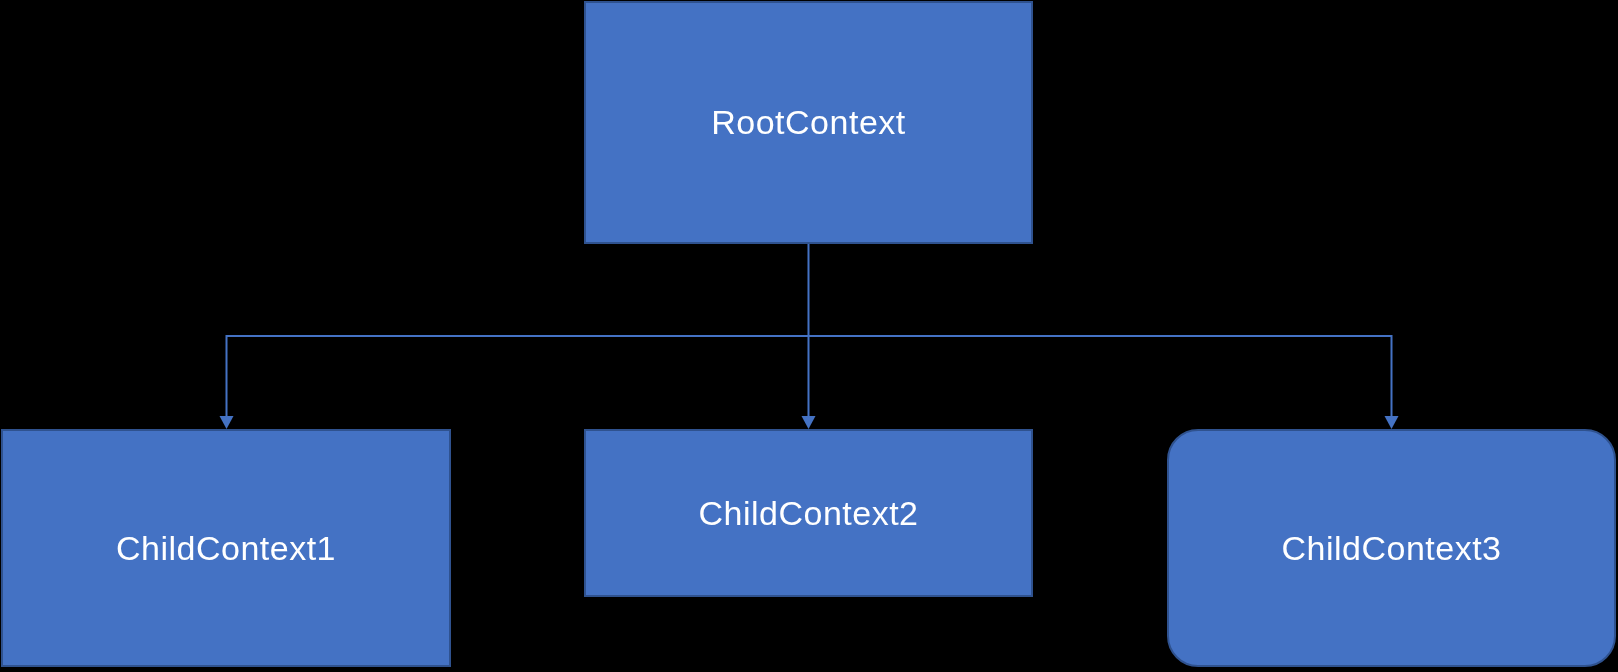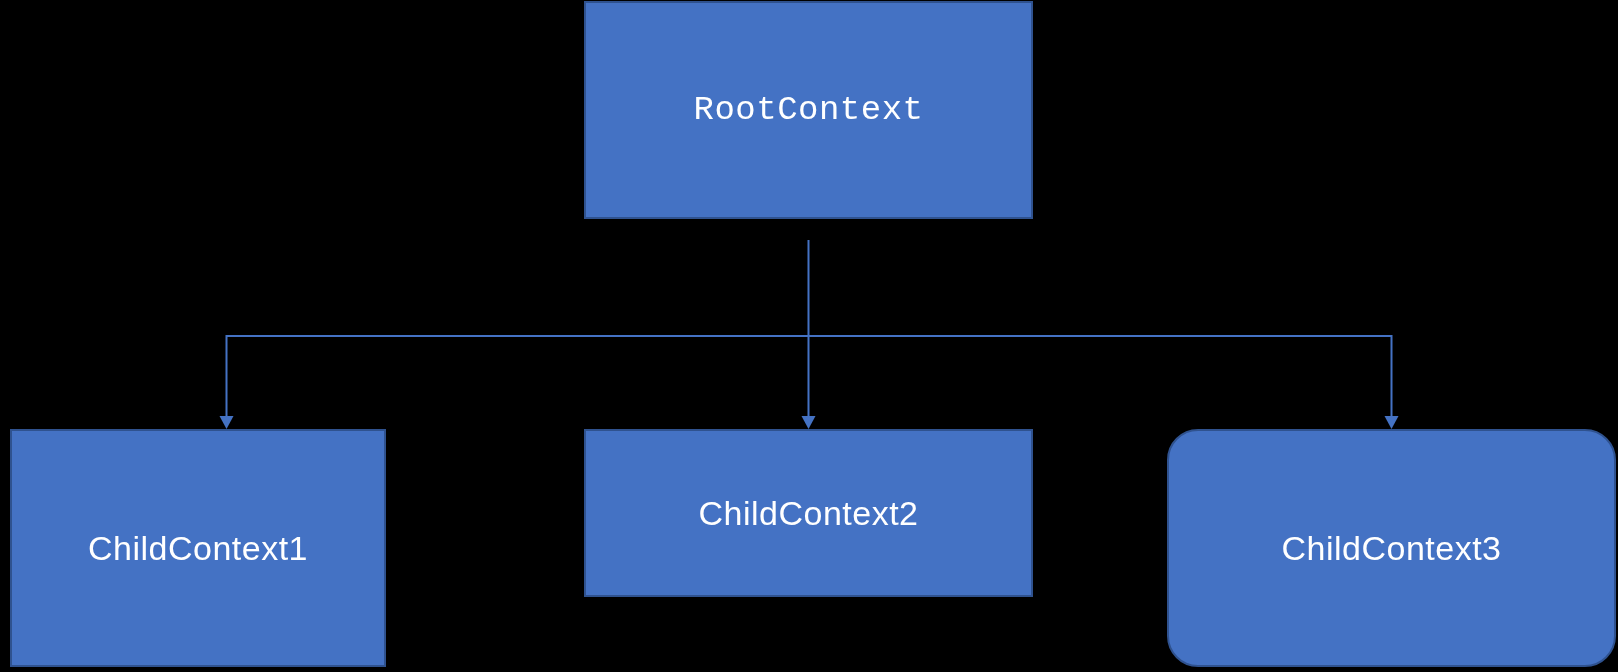--- a/index.html
+++ b/index.html
@@ -25,22 +25,22 @@
     justify-content: center;
   }
   .node-label {
     color: #FFFFFF;
     font-size: 34px;
     font-weight: 400;
     letter-spacing: 0.5px;
     white-space: nowrap;
     user-select: none;
   }
-  .node-root   { left: 584px;  top: 1px;   width: 449px; height: 218px; font-family: Liberation Mono, monospace; }
-  .node-child1 { left: 10px;    top: 429px; width: 376px; height: 238px; }
+  .node-root   { left: 584px;  top: 1px;   width: 449px; height: 243px; }
+  .node-child1 { left: 1px;    top: 429px; width: 450px; height: 238px; }
   .node-child2 { left: 584px;  top: 429px; width: 449px; height: 168px; }
   .node-child3 { left: 1167px; top: 429px; width: 449px; height: 238px; border-radius: 31px; }
   .connector-layer {
     position: absolute;
     left: 0; top: 0;
     width: 1618px;
     height: 672px;
     pointer-events: none;
   }
 </style>

